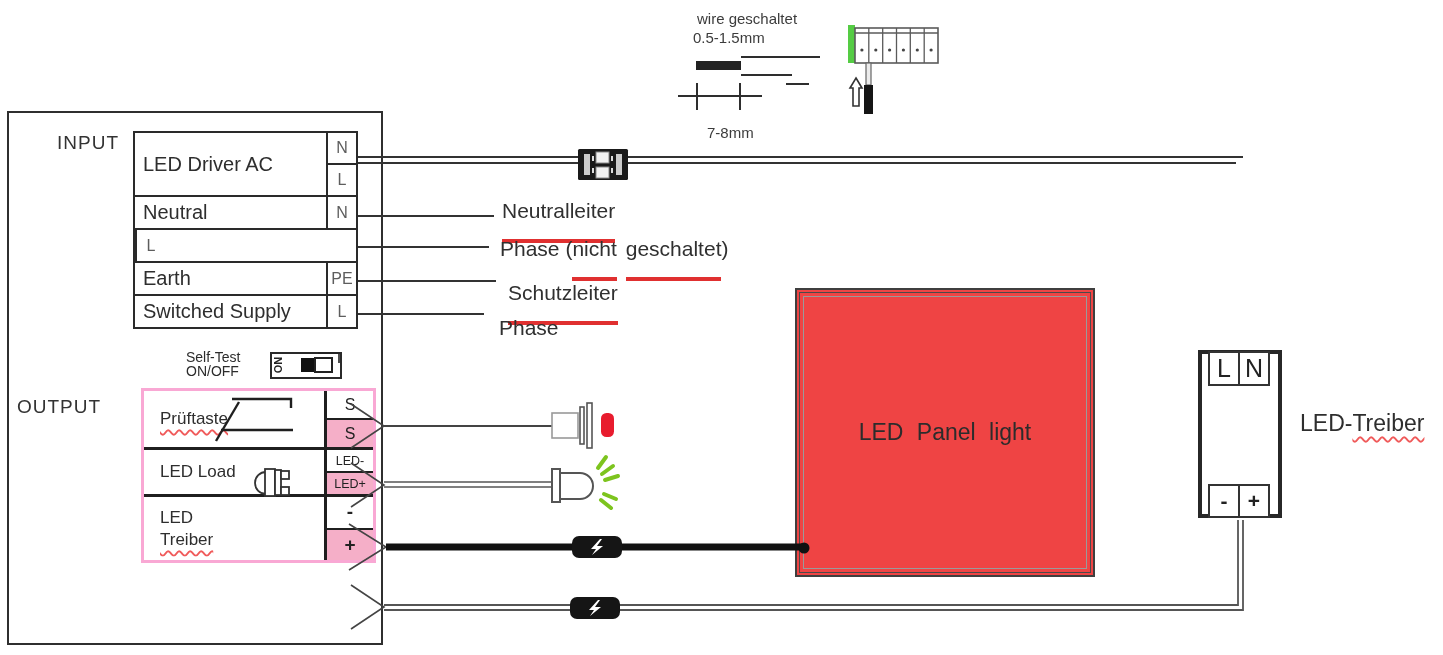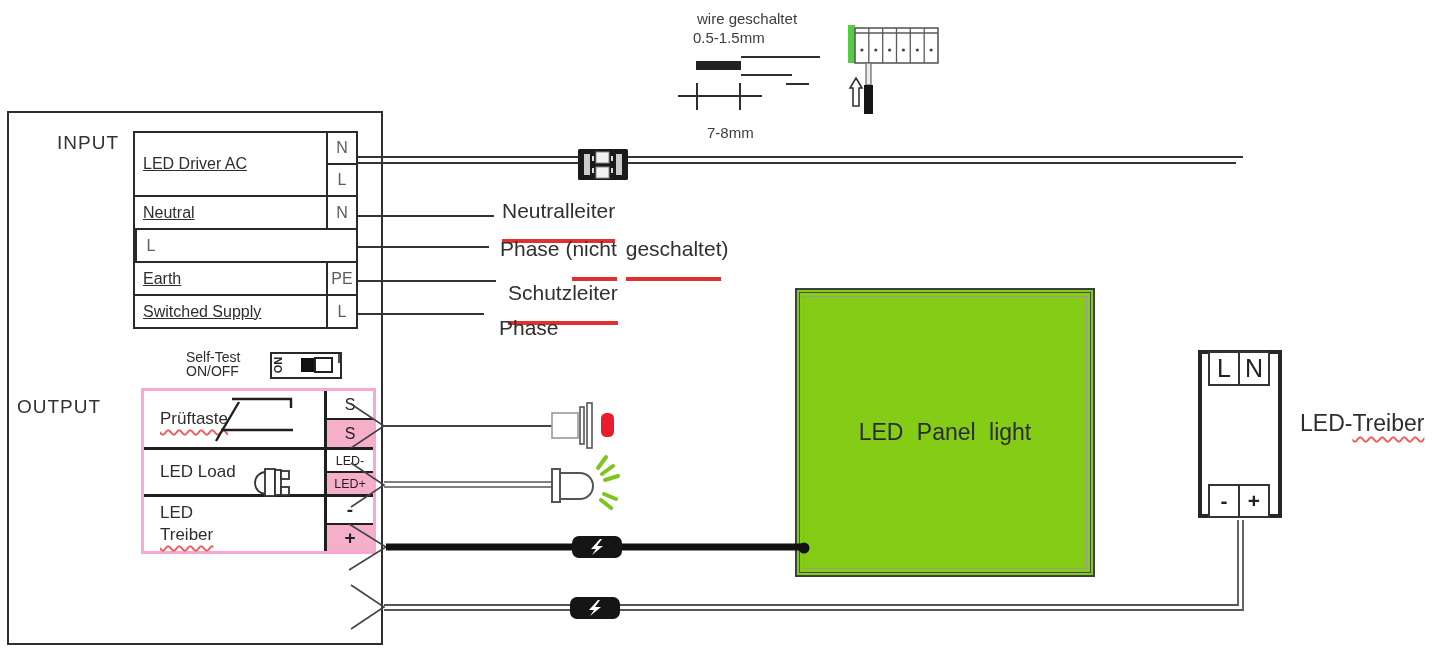--- a/index.html
+++ b/index.html
@@ -6,21 +6,21 @@
   body{width:1443px;height:655px;position:relative;overflow:hidden;
        font-family:"Liberation Sans", sans-serif;color:#333;}
   .abs{position:absolute;}
   
   .outer-box{left:7px;top:111px;width:376px;height:534px;border:2px solid #2f2f2f;box-sizing:border-box;}
   .section-label{font-size:19px;letter-spacing:1px;color:#333;}
   
   .itable{left:133px;top:131px;width:225px;border:2px solid #2a2a2a;box-sizing:border-box;background:#fff;}
   .irow{display:flex;box-sizing:border-box;border-bottom:2px solid #2a2a2a;}
   .irow:last-child{border-bottom:none;}
-  .ilabel{flex:1;display:flex;align-items:center;padding-left:8px;font-size:16px;color:#2e2e2e;text-decoration:underline;}
+  .ilabel{flex:1;display:flex;align-items:center;padding-left:8px;font-size:20px;color:#2e2e2e;}
   .iterm{width:28px;border-left:2px solid #2a2a2a;display:flex;flex-direction:column;}
   .icell{flex:1;display:flex;align-items:center;justify-content:center;font-size:16px;color:#5d5d5d;}
   .icell + .icell{border-top:2px solid #2a2a2a;}
   
   .otable{left:105px;top:388px;width:235px;border:3px solid #f9a8d4;box-sizing:border-box;background:#fff;margin-left:36px;}
   .orow{display:flex;box-sizing:border-box;border-bottom:3px solid #1f1f1f;}
   .orow:last-child{border-bottom:none;}
   .olabel{flex:1;display:flex;flex-direction:column;justify-content:center;padding-left:16px;font-size:17px;color:#2e2e2e;position:relative;}
   .oterm{width:46px;border-left:3px solid #1f1f1f;display:flex;flex-direction:column;}
   .ocell{flex:1;display:flex;align-items:center;justify-content:center;font-size:16px;color:#222;background:#fff;}
@@ -32,21 +32,21 @@
   .ul-red{border-bottom:4px solid #e03030;padding-bottom:17px;}
   .squig{text-decoration:underline;text-decoration-style:wavy;text-decoration-color:#f05a5a;text-decoration-thickness:2px;text-underline-offset:5px;}
   .mid-label{font-size:21px;color:#303030;white-space:nowrap;}
   .prep-text{font-size:15px;color:#3c3c3c;white-space:nowrap;}
   
   .selftest-text{left:186px;top:350px;font-size:14px;line-height:14px;color:#2c2c2c;}
   .st-box{left:270px;top:352px;width:72px;height:27px;border:2px solid #2a2a2a;box-sizing:border-box;background:#fff;}
   .st-on{left:266px;top:353px;width:24px;height:24px;display:flex;align-items:center;justify-content:center;
          transform:rotate(-90deg);font-size:11px;font-weight:bold;color:#222;}
   
-  .panel{left:795px;top:288px;width:300px;height:289px;border:2px solid #3f3f3f;box-sizing:border-box;background:#84cc16;padding-left:16px;}
+  .panel{left:795px;top:288px;width:300px;height:289px;border:2px solid #3f3f3f;box-sizing:border-box;background:#ef4444;padding-left:16px;}
   .panel-inner{position:absolute;left:2px;top:2px;right:2px;bottom:2px;border:1px solid #4a4a4a;}
   .panel-inner2{position:absolute;left:3px;top:3px;right:3px;bottom:3px;border:1px solid #9a9a9a;
                 display:flex;align-items:center;justify-content:center;}
   .panel-label{font-size:23px;color:#2c2c2c;word-spacing:7px;}
   
   .driver{left:1198px;top:350px;width:84px;height:168px;border:4px solid #272727;box-sizing:border-box;background:#fff;}
   .dterm{position:absolute;display:flex;border:2px solid #333;box-sizing:border-box;background:#fff;}
   .dterm .dcell{flex:1;display:flex;align-items:center;justify-content:center;color:#222;}
   .dterm .dcell + .dcell{border-left:2px solid #333;}
   .dterm.ln{left:1208px;top:351px;width:62px;height:35px;}
@@ -121,21 +121,21 @@
   </div>
   <div class="orow" style="height:47px;">
     <div class="olabel">
         <span>LED Load</span>
       </div>
     <div class="oterm">
       <div class="ocell small">LED-</div>
       <div class="ocell pink small">LED+</div>
     </div>
   </div>
-  <div class="orow" style="height:54px;">
+  <div class="orow" style="height:63px;">
     <div class="olabel" style="line-height:22px;">
       <span>LED</span>
       <span class="squig" style="align-self:flex-start;">Treiber</span>
     </div>
     <div class="oterm">
       <div class="ocell sign">-</div>
       <div class="ocell pink sign">+</div>
     </div>
   </div>
 </div>

